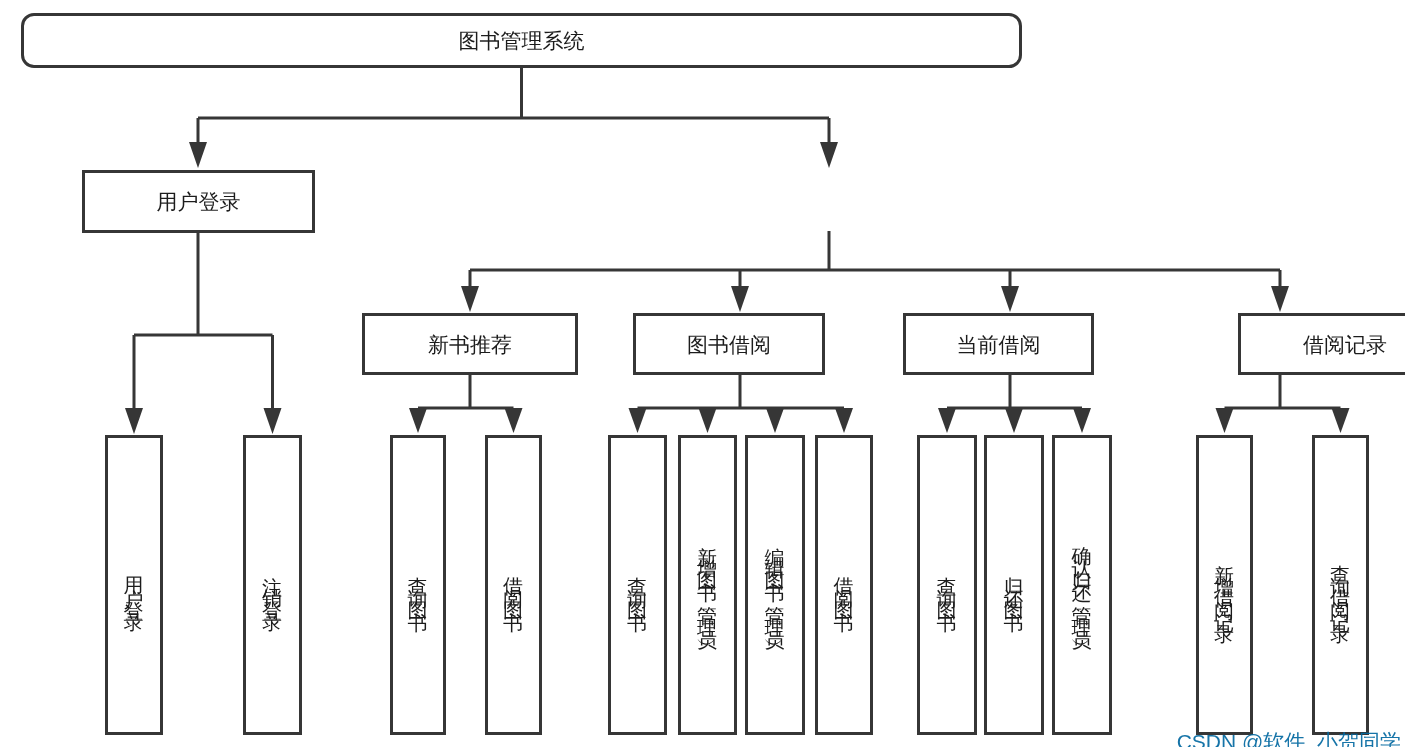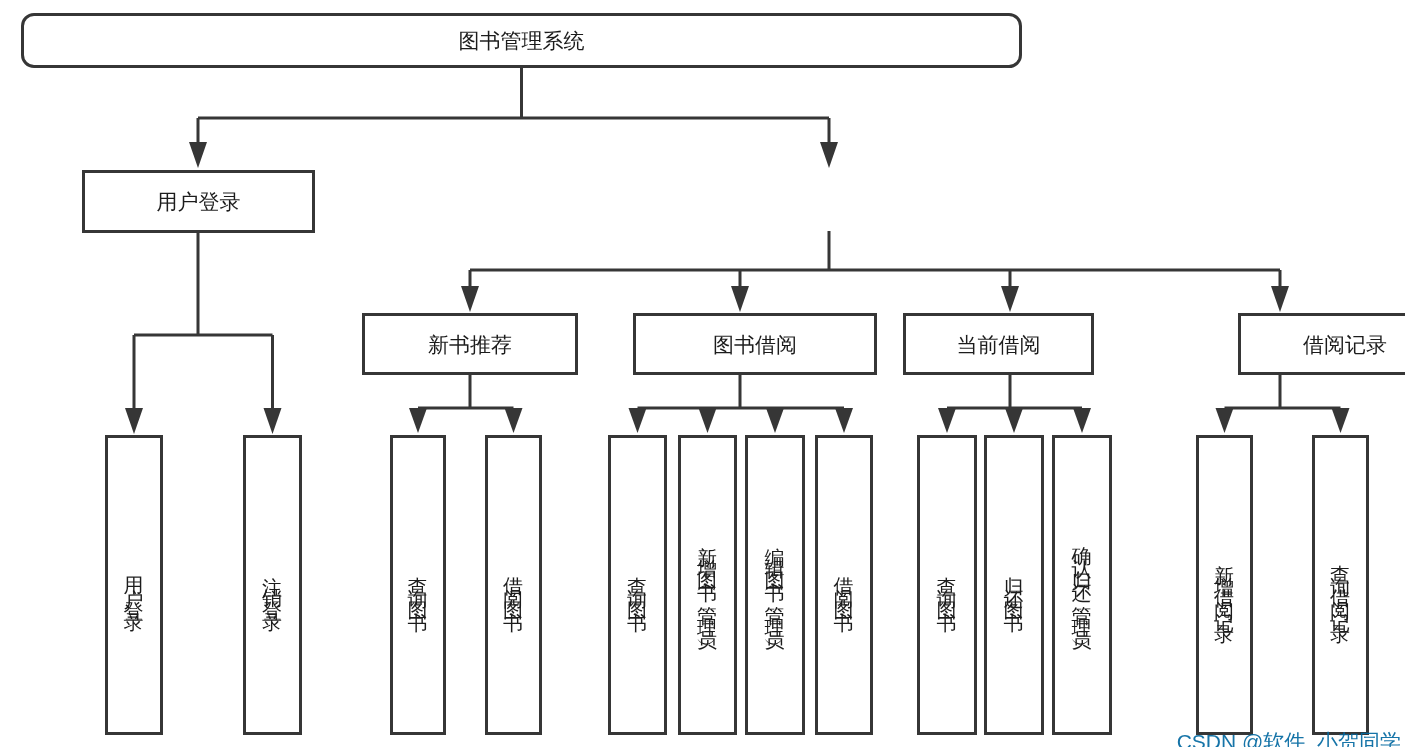--- a/index.html
+++ b/index.html
@@ -112,21 +112,21 @@
       <polygon points="1215.5,408 1233.5,408 1224.5,433"></polygon>
       <polygon points="1331.5,408 1349.5,408 1340.5,433"></polygon>
     </g>
   </svg>
 
   <div class="box" style="left:21px; top:13px; width:1001px; height:55px;border-radius:13px;">图书管理系统</div>
 
   <div class="box" style="left:82px; top:170px; width:233px; height:63px;">用户登录</div>
 
   <div class="box" style="left:362px; top:313px; width:216px; height:62px;">新书推荐</div>
-  <div class="box" style="left:633px; top:313px; width:244px; height:62px;">图书借阅</div>
+  <div class="box" style="left:633px; top:313px; width:192px; height:62px;">图书借阅</div>
   <div class="box" style="left:903px; top:313px; width:191px; height:62px;">当前借阅</div>
   <div class="box" style="left:1238px; top:313px; width:214px; height:62px;">借阅记录</div>
 
   <div class="box vbox" style="left:105px; top:435px; width:58px; height:300px;">用户登录</div>
   <div class="box vbox" style="left:243px; top:435px; width:59px; height:300px;">注销登录</div>
 
   <div class="box vbox" style="left:390px; top:435px; width:56px; height:300px;">查询图书</div>
   <div class="box vbox" style="left:485px; top:435px; width:57px; height:300px;">借阅图书</div>
 
   <div class="box vbox" style="left:608px; top:435px; width:59px; height:300px;">查询图书</div>

